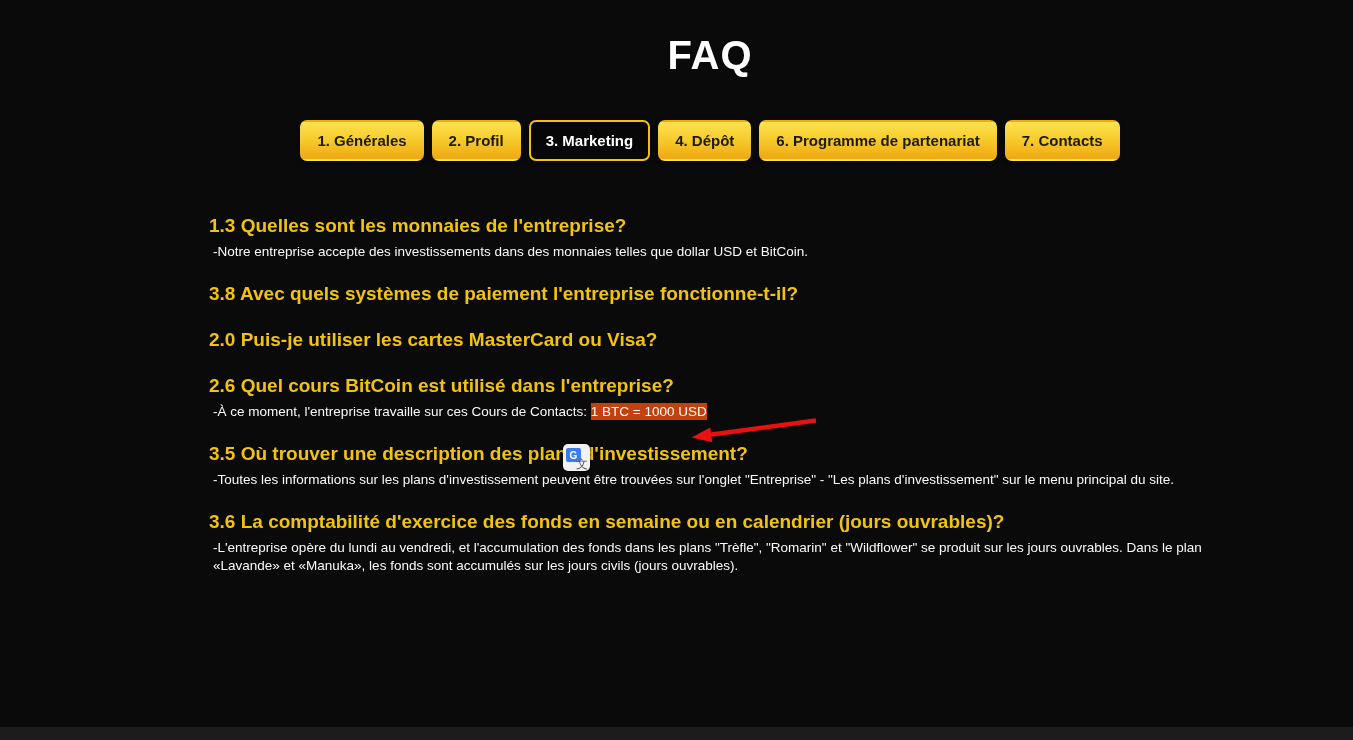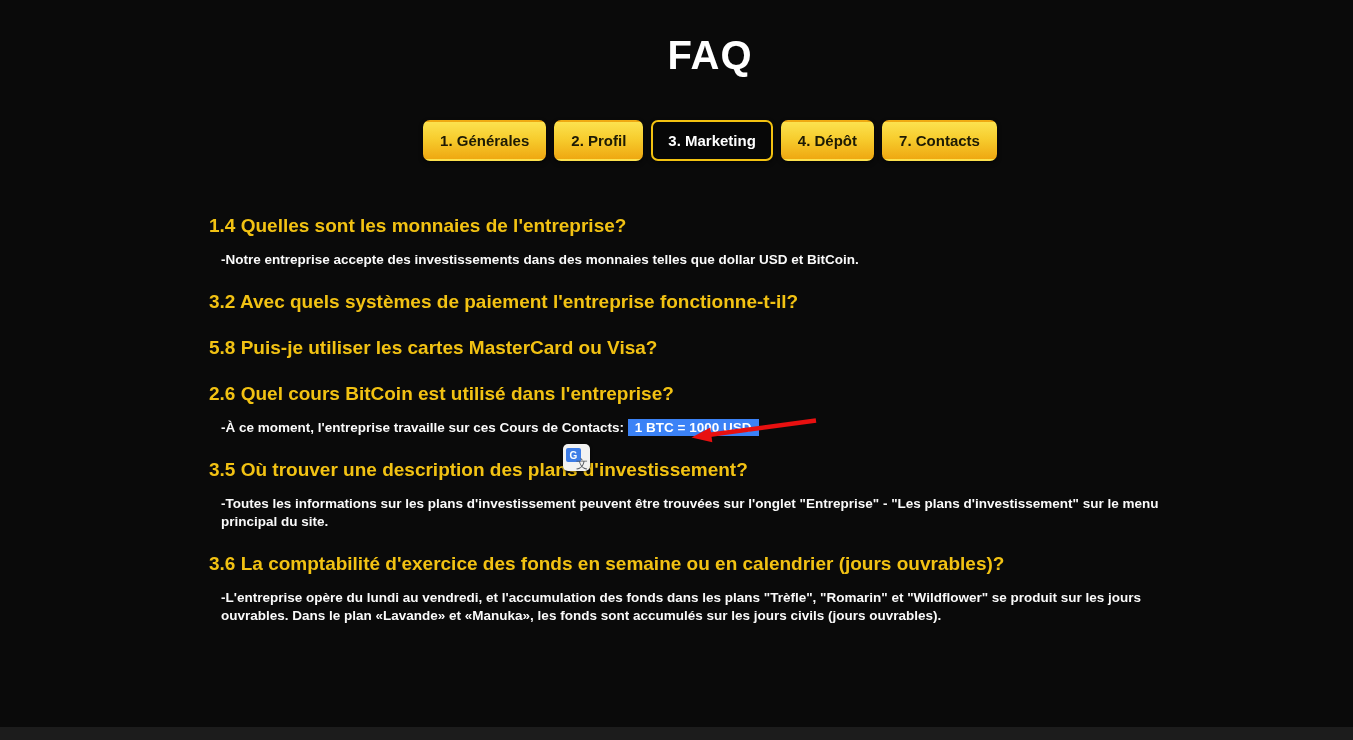--- a/index.html
+++ b/index.html
@@ -33,23 +33,23 @@
     border-color:#f3c211;
     color:#ffffff;
   }
 
   .sections { margin-top:52px; }
   .faq-section { margin-bottom:20px; }
   .faq-heading {
     margin:0; color:#f2c213; font-size:19px; font-weight:bold; line-height:26px;
   }
   .faq-body {
-    margin:12px; color:#fafafa; font-size:13.5px; line-height:18px; font-weight:bold;
+    margin:4px; color:#fafafa; font-size:13.5px; line-height:18px; font-weight:normal;
   }
-  .hl { background:#3b82f6; color:#ffffff; padding:1px 7px; }
+  .hl { background:#c2410c; color:#ffffff; padding:1px 0; }
 
   
   .gt-icon {
     position:absolute; left:563px; top:444px; width:27px; height:27px;
     background:#f2f2f2; border-radius:5px;
     box-shadow:0 1px 3px rgba(0,0,0,.6); cursor:pointer;
   }
   .gt-blue {
     position:absolute; left:3px; top:4px; width:15px; height:14px;
     background:#3e7de7; border-radius:2px;
@@ -78,36 +78,37 @@
 
   <div class="content">
 
     <h1 class="page-title">FAQ</h1>
 
     <div class="tabs">
       <div class="tab">1. Générales</div>
       <div class="tab">2. Profil</div>
       <div class="tab active">3. Marketing</div>
       <div class="tab">4. Dépôt</div>
+      <div class="tab">6. Programme de partenariat</div>
       <div class="tab">7. Contacts</div>
     </div>
 
     <div class="sections">
 
       <div class="faq-section">
-        <h2 class="faq-heading">1.4 Quelles sont les monnaies de l'entreprise?</h2>
+        <h2 class="faq-heading">1.3 Quelles sont les monnaies de l'entreprise?</h2>
         <p class="faq-body">-Notre entreprise accepte des investissements dans des monnaies telles que dollar USD et BitCoin.</p>
       </div>
 
       <div class="faq-section">
-        <h2 class="faq-heading">3.2 Avec quels systèmes de paiement l'entreprise fonctionne-t-il?</h2>
+        <h2 class="faq-heading">3.8 Avec quels systèmes de paiement l'entreprise fonctionne-t-il?</h2>
       </div>
 
       <div class="faq-section">
-        <h2 class="faq-heading">5.8 Puis-je utiliser les cartes MasterCard ou Visa?</h2>
+        <h2 class="faq-heading">2.0 Puis-je utiliser les cartes MasterCard ou Visa?</h2>
       </div>
 
       <div class="faq-section">
         <h2 class="faq-heading">2.6 Quel cours BitCoin est utilisé dans l'entreprise?</h2>
         <p class="faq-body"><span>-À ce moment, l'entreprise travaille sur ces Cours de Contacts: </span><span class="hl">1 BTC = 1000 USD</span></p>
       </div>
 
       <div class="faq-section">
         <h2 class="faq-heading">3.5 Où trouver une description des plans d'investissement?</h2>
         <p class="faq-body">-Toutes les informations sur les plans d'investissement peuvent être trouvées sur l'onglet "Entreprise" - "Les plans d'investissement" sur le menu principal du site.</p>

